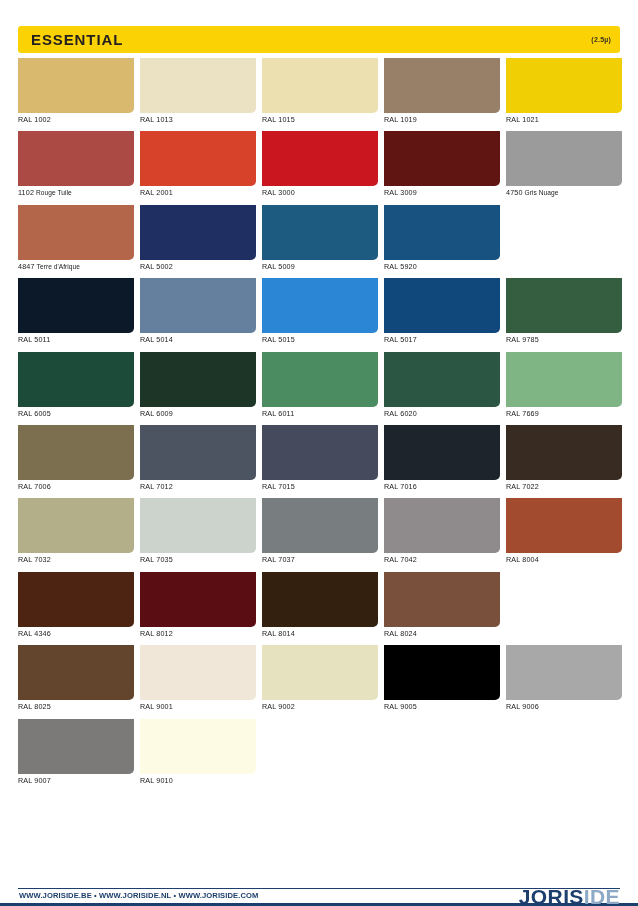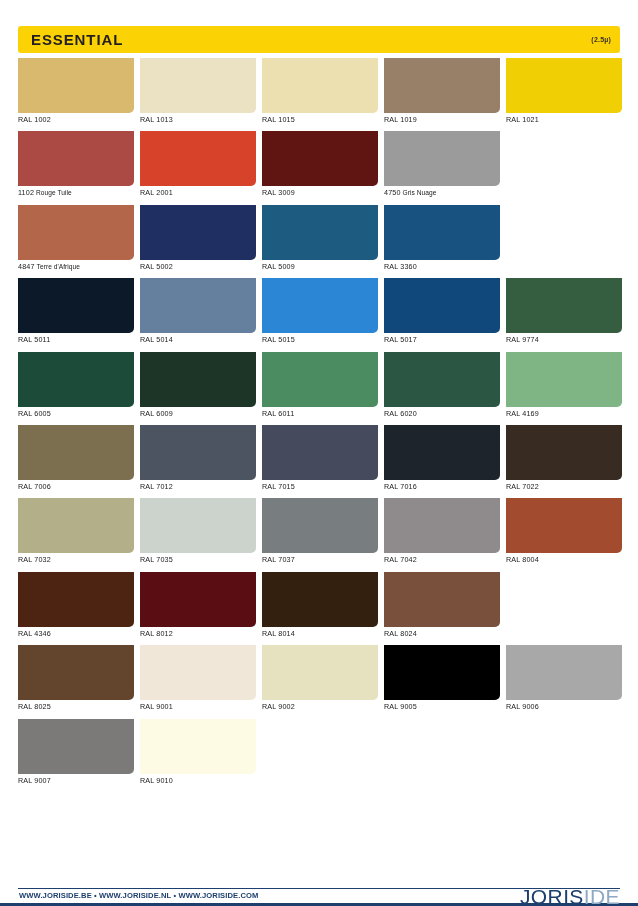--- a/index.html
+++ b/index.html
@@ -123,21 +123,21 @@
     background: #1d3f6e;
   }
   #footer-logo {
     position: absolute;
     right: 18px;
     top: -2px;
     text-align: right;
   }
   #logo-wordmark {
     font-size: 21px;
-    font-weight: 400;
+    font-weight: 700;
     letter-spacing: 0.4px;
     line-height: 1;
     white-space: nowrap;
   }
   #logo-joris { color: #1d3f6e; }
   #logo-ide   { color: #8ea9c6; }
   #logo-tagline-bar {
     margin-top: 1px;
     background: #1d3f6e;
     height: 8px;
@@ -195,20 +195,24 @@
     <div class="swatch-row">
       <div class="swatch-cell">
         <div class="swatch-chip" style="background: rgb(171, 74, 69);"></div>
         <div class="swatch-label"><span class="code">1102</span><span class="name">Rouge Tuile</span></div>
       </div>
       <div class="swatch-cell">
         <div class="swatch-chip" style="background: rgb(214, 67, 42);"></div>
         <div class="swatch-label"><span class="code">RAL 2001</span></div>
       </div>
       <div class="swatch-cell">
+        <div class="swatch-chip" style="background: rgb(201, 22, 31);"></div>
+        <div class="swatch-label"><span class="code">RAL 3000</span></div>
+      </div>
+      <div class="swatch-cell">
         <div class="swatch-chip" style="background: rgb(96, 21, 19);"></div>
         <div class="swatch-label"><span class="code">RAL 3009</span></div>
       </div>
       <div class="swatch-cell">
         <div class="swatch-chip" style="background: rgb(155, 155, 155);"></div>
         <div class="swatch-label"><span class="code">4750</span><span class="name">Gris Nuage</span></div>
       </div>
     </div>
     <div class="swatch-row">
       <div class="swatch-cell">
@@ -218,21 +222,21 @@
       <div class="swatch-cell">
         <div class="swatch-chip" style="background: rgb(31, 47, 98);"></div>
         <div class="swatch-label"><span class="code">RAL 5002</span></div>
       </div>
       <div class="swatch-cell">
         <div class="swatch-chip" style="background: rgb(29, 91, 128);"></div>
         <div class="swatch-label"><span class="code">RAL 5009</span></div>
       </div>
       <div class="swatch-cell">
         <div class="swatch-chip" style="background: rgb(23, 82, 129);"></div>
-        <div class="swatch-label"><span class="code">RAL 3360</span></div>
+        <div class="swatch-label"><span class="code">RAL 5920</span></div>
       </div>
     </div>
     <div class="swatch-row">
       <div class="swatch-cell">
         <div class="swatch-chip" style="background: rgb(12, 25, 41);"></div>
         <div class="swatch-label"><span class="code">RAL 5011</span></div>
       </div>
       <div class="swatch-cell">
         <div class="swatch-chip" style="background: rgb(101, 128, 159);"></div>
         <div class="swatch-label"><span class="code">RAL 5014</span></div>
@@ -240,21 +244,21 @@
       <div class="swatch-cell">
         <div class="swatch-chip" style="background: rgb(43, 135, 214);"></div>
         <div class="swatch-label"><span class="code">RAL 5015</span></div>
       </div>
       <div class="swatch-cell">
         <div class="swatch-chip" style="background: rgb(17, 72, 124);"></div>
         <div class="swatch-label"><span class="code">RAL 5017</span></div>
       </div>
       <div class="swatch-cell">
         <div class="swatch-chip" style="background: rgb(53, 94, 65);"></div>
-        <div class="swatch-label"><span class="code">RAL 9774</span></div>
+        <div class="swatch-label"><span class="code">RAL 9785</span></div>
       </div>
     </div>
     <div class="swatch-row">
       <div class="swatch-cell">
         <div class="swatch-chip" style="background: rgb(29, 75, 58);"></div>
         <div class="swatch-label"><span class="code">RAL 6005</span></div>
       </div>
       <div class="swatch-cell">
         <div class="swatch-chip" style="background: rgb(29, 53, 38);"></div>
         <div class="swatch-label"><span class="code">RAL 6009</span></div>
@@ -262,21 +266,21 @@
       <div class="swatch-cell">
         <div class="swatch-chip" style="background: rgb(76, 140, 97);"></div>
         <div class="swatch-label"><span class="code">RAL 6011</span></div>
       </div>
       <div class="swatch-cell">
         <div class="swatch-chip" style="background: rgb(43, 86, 67);"></div>
         <div class="swatch-label"><span class="code">RAL 6020</span></div>
       </div>
       <div class="swatch-cell">
         <div class="swatch-chip" style="background: rgb(127, 181, 133);"></div>
-        <div class="swatch-label"><span class="code">RAL 4169</span></div>
+        <div class="swatch-label"><span class="code">RAL 7669</span></div>
       </div>
     </div>
     <div class="swatch-row">
       <div class="swatch-cell">
         <div class="swatch-chip" style="background: rgb(124, 111, 80);"></div>
         <div class="swatch-label"><span class="code">RAL 7006</span></div>
       </div>
       <div class="swatch-cell">
         <div class="swatch-chip" style="background: rgb(76, 84, 98);"></div>
         <div class="swatch-label"><span class="code">RAL 7012</span></div>

